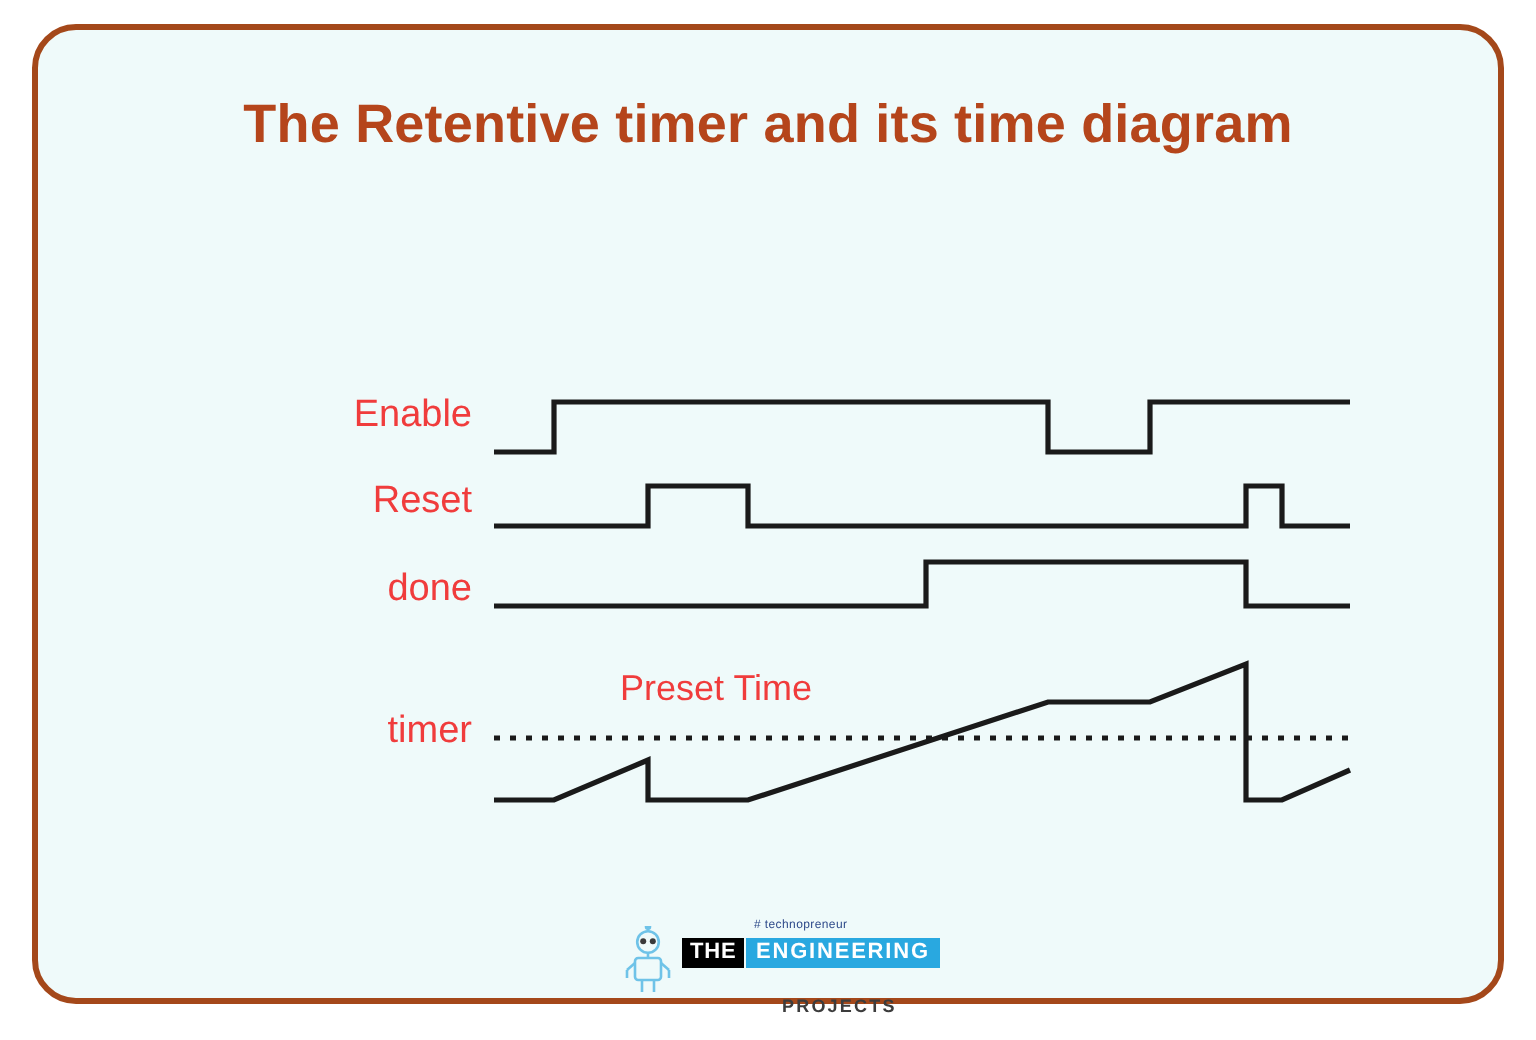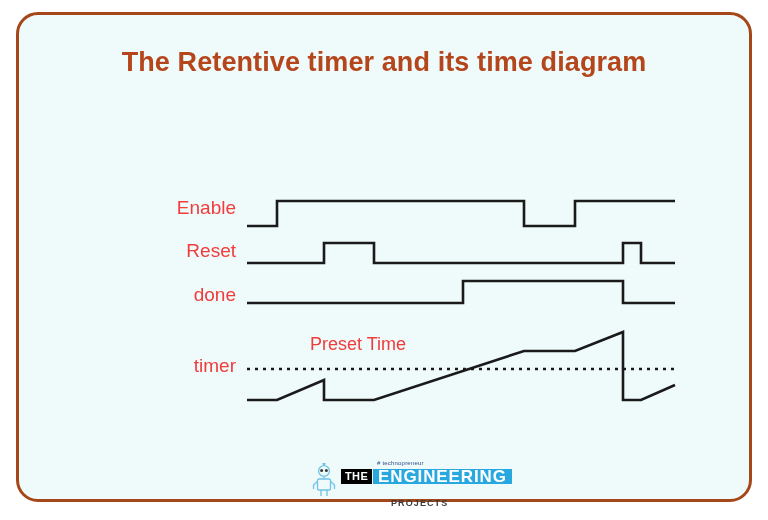--- a/index.html
+++ b/index.html
@@ -105,21 +105,21 @@
   }
   #logo-eng {
     position: absolute;
     left: 70px;
     top: 14px;
     height: 15px;
     line-height: 15px;
     padding: 0 5px;
     background: #29a8e0;
     color: #ffffff;
-    font-size: 17px;
+    font-size: 11px;
     font-weight: bold;
     letter-spacing: .9px;
   }
   #logo-projects {
     position: absolute;
     left: 88px;
     top: 43px;
     color: #3c3c3c;
     font-size: 9px;
     font-weight: bold;

